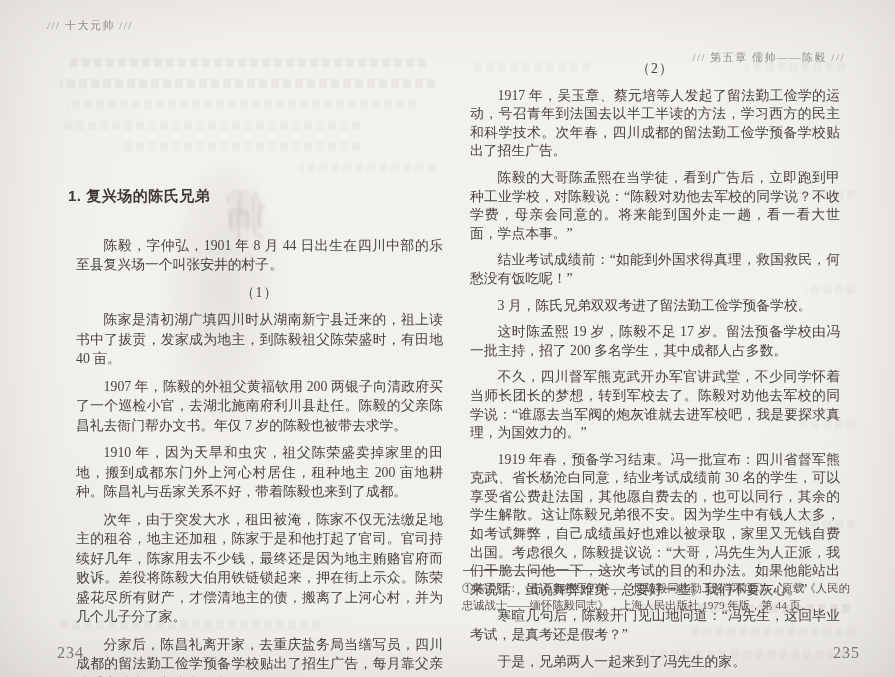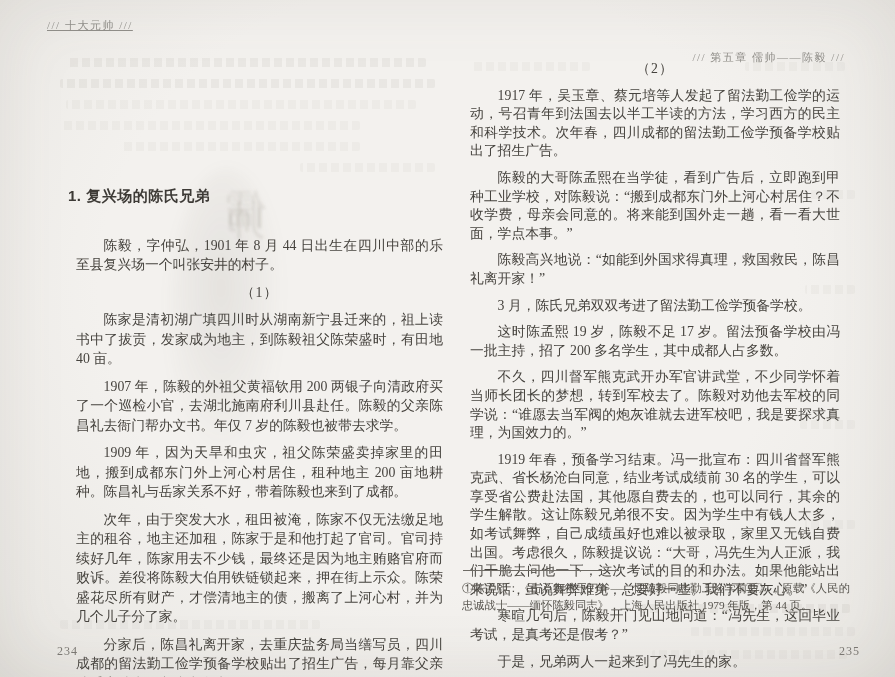--- a/index.html
+++ b/index.html
@@ -13,21 +13,21 @@
     background:radial-gradient(ellipse at 50% 42%, #f3f1ee 55%, #ebe9e5 88%, #e4e2dd 100%);
     box-shadow:inset 0 0 70px rgba(95,88,76,.10);
   }
   
   .running-header{
     position:absolute;top:18px;
     font-size:11px;color:#8f8d88;letter-spacing:1.5px;
     font-family:"Liberation Serif","DejaVu Serif",serif;
     white-space:nowrap;
   }
-  .rh-left{left:47px;text-decoration:underline;}
+  .rh-left{left:47px;}
   .rh-right{right:50px;text-align:right;margin-top:32px;}
   
   .left-body{
     position:absolute;left:68px;top:186px;width:383px;
     font-size:13.8px;line-height:19.5px;color:#46433e;
     text-align:justify;
   }
   .right-body{
     position:absolute;left:462px;top:53px;width:386px;
     font-size:13.8px;line-height:18.6px;color:#46433e;
@@ -49,21 +49,21 @@
   }
   .footnote-separator{
     width:156px;height:0;border-top:1.5px solid #6e6b65;margin:0 0 9px 1px;
   }
   .footnote-text{
     font-size:11.3px;line-height:16.5px;color:#56534d;
     text-align:justify;margin:0;
   }
   
   .page-number{
-    position:absolute;font-size:12px;color:#7a7772;letter-spacing:1px;
+    position:absolute;font-size:16px;color:#7a7772;letter-spacing:1px;
   }
   .pn-left{left:57px;top:644px;}
   .pn-right{left:826px;top:644px;width:34px;text-align:right;}
   
   .ghost{
     position:absolute;height:9px;border-radius:2px;
     opacity:.5;filter:blur(.7px);transform:scaleX(-1);
     background:repeating-linear-gradient(90deg, rgba(124,117,106,.17) 0 8px, transparent 8px 12px);
   }
   .ghost.faint{opacity:.32;}
@@ -107,30 +107,30 @@
 
   <div class="running-header rh-left">/// 十大元帅 ///</div>
   <div class="running-header rh-right">/// 第五章 儒帅——陈毅 ///</div>
 
   <div class="left-body">
     <h3 class="section-title">1. 复兴场的陈氏兄弟</h3>
     <p class="para">陈毅，字仲弘，1901 年 8 月 44 日出生在四川中部的乐至县复兴场一个叫张安井的村子。</p>
     <p class="para part-label">（1）</p>
     <p class="para">陈家是清初湖广填四川时从湖南新宁县迁来的，祖上读书中了拔贡，发家成为地主，到陈毅祖父陈荣盛时，有田地 40 亩。</p>
     <p class="para">1907 年，陈毅的外祖父黄福钦用 200 两银子向清政府买了一个巡检小官，去湖北施南府利川县赴任。陈毅的父亲陈昌礼去衙门帮办文书。年仅 7 岁的陈毅也被带去求学。</p>
-    <p class="para">1909 年，因为天旱和虫灾，祖父陈荣盛卖掉家里的田地，搬到成都东门外上河心村居住，租种地主 200 亩地耕种。陈昌礼与岳家关系不好，带着陈毅也来到了成都。</p>
+    <p class="para">1910 年，因为天旱和虫灾，祖父陈荣盛卖掉家里的田地，搬到成都东门外上河心村居住，租种地主 200 亩地耕种。陈昌礼与岳家关系不好，带着陈毅也来到了成都。</p>
     <p class="para">次年，由于突发大水，租田被淹，陈家不仅无法缴足地主的租谷，地主还加租，陈家于是和他打起了官司。官司持续好几年，陈家用去不少钱，最终还是因为地主贿赂官府而败诉。差役将陈毅大伯用铁链锁起来，押在街上示众。陈荣盛花尽所有财产，才偿清地主的债，搬离了上河心村，并为几个儿子分了家。</p>
     <p class="para">分家后，陈昌礼离开家，去重庆盐务局当缮写员，四川成都的留法勤工俭学预备学校贴出了招生广告，每月靠父亲从重庆捎来的六块大洋生活。</p>
   </div>
 
   <div class="right-body">
     <p class="para part-label">（2）</p>
     <p class="para">1917 年，吴玉章、蔡元培等人发起了留法勤工俭学的运动，号召青年到法国去以半工半读的方法，学习西方的民主和科学技术。次年春，四川成都的留法勤工俭学预备学校贴出了招生广告。</p>
-    <p class="para">陈毅的大哥陈孟熙在当学徒，看到广告后，立即跑到甲种工业学校，对陈毅说：“搬到成都东门外上河心村居住？不收学费，母亲会同意的。将来能到国外走一趟，看一看大世面，学点本事。”</p>
-    <p class="para">陈毅高兴地说：“如能到外国求得真理，救国救民，陈昌礼离开家！”</p>
+    <p class="para">陈毅的大哥陈孟熙在当学徒，看到广告后，立即跑到甲种工业学校，对陈毅说：“陈毅对劝他去军校的同学说？不收学费，母亲会同意的。将来能到国外走一趟，看一看大世面，学点本事。”</p>
+    <p class="para">结业考试成绩前：“如能到外国求得真理，救国救民，何愁没有饭吃呢！”</p>
     <p class="para">3 月，陈氏兄弟双双考进了留法勤工俭学预备学校。</p>
     <p class="para">这时陈孟熙 19 岁，陈毅不足 17 岁。留法预备学校由冯一批主持，招了 200 多名学生，其中成都人占多数。</p>
     <p class="para">不久，四川督军熊克武开办军官讲武堂，不少同学怀着当师长团长的梦想，转到军校去了。陈毅对劝他去军校的同学说：“谁愿去当军阀的炮灰谁就去进军校吧，我是要探求真理，为国效力的。”</p>
     <p class="para">1919 年春，预备学习结束。冯一批宣布：四川省督军熊克武、省长杨沧白同意，结业考试成绩前 30 名的学生，可以享受省公费赴法国，其他愿自费去的，也可以同行，其余的学生解散。这让陈毅兄弟很不安。因为学生中有钱人太多，如考试舞弊，自己成绩虽好也难以被录取，家里又无钱自费出国。考虑很久，陈毅提议说：“大哥，冯先生为人正派，我们干脆去问他一下，这次考试的目的和办法。如果他能站出来说话，虽说舞弊难免，总要好一些。我们不要灰心。”</p>
     <p class="para">寒暄几句后，陈毅开门见山地问道：“冯先生，这回毕业考试，是真考还是假考？”</p>
     <p class="para">于是，兄弟两人一起来到了冯先生的家。</p>
     <p class="para">冯先生问明他的意思后，正色地说：“我办教育就是为的教育救国，选出国家栋梁之材，振兴中华，使列强知我华夏有人，不敢再欺负我们。这回考试当然是真考，我决不会同意舞弊的，你们放心好啦。”</p>
 
   </div>
 

